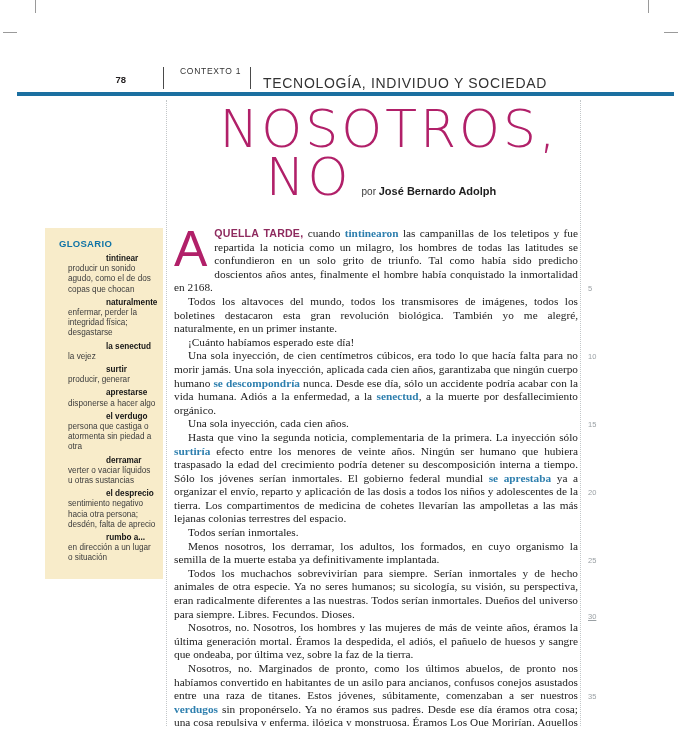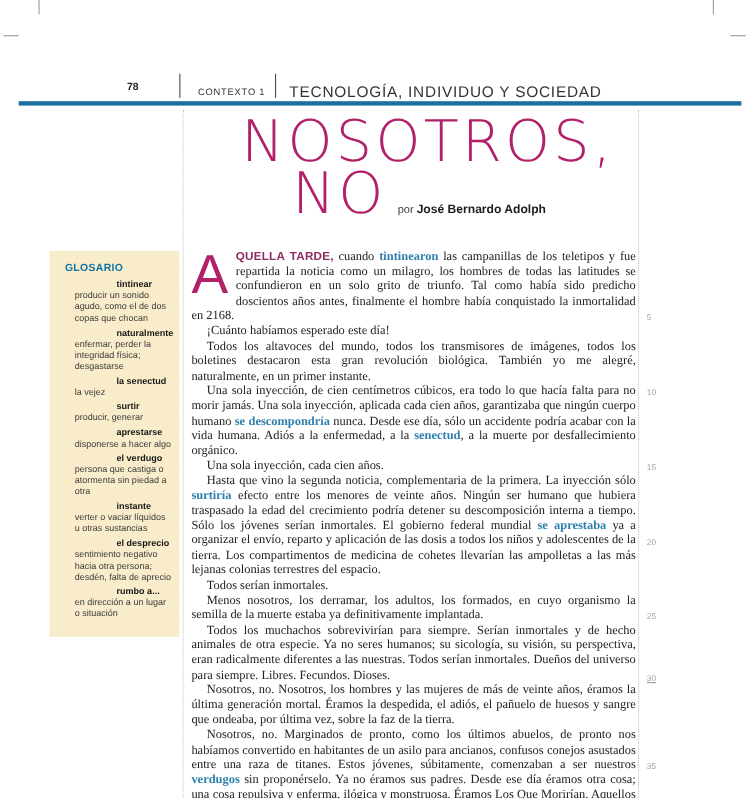--- a/index.html
+++ b/index.html
@@ -15,21 +15,21 @@
   .mark-v-left{left:35px;top:0;width:1px;height:13px;}
   .mark-h-left{left:3px;top:32px;width:14px;height:1px;}
   .mark-v-right{left:648px;top:0;width:1px;height:13px;}
   .mark-h-right{left:664px;top:32px;width:14px;height:1px;}
 
   
   .page-num{position:absolute;left:88px;top:74px;width:38px;text-align:right;
             font-size:9.5px;font-weight:bold;color:#231f20;}
   .hsep{position:absolute;top:67px;width:1px;height:22px;background:#4a4a4a;}
   .hsep1{left:163px;} .hsep2{left:250px;}
-  .ctx-label{position:absolute;left:180px;top:78px;font-size:8.5px;letter-spacing:.7px;color:#333;}
+  .ctx-label{position:absolute;left:180px;top:66px;font-size:8.5px;letter-spacing:.7px;color:#333;}
   .ctx-title{position:absolute;left:263px;top:75px;font-size:14px;letter-spacing:.7px;color:#333;}
   .blue-rule{position:absolute;left:17px;right:7px;top:92px;height:4px;background:var(--rule);}
 
   
   .guide{position:absolute;top:100px;bottom:0;width:0;border-left:1px dotted #c3c7c9;}
   .guide-left{left:166px;} .guide-right{left:580px;}
 
   
   .title-wrap{position:absolute;left:174px;top:103px;width:404px;color:var(--magenta);}
   .title-line1{display:block;text-align:center;margin-left:26px;font-size:52px;line-height:52px;
@@ -94,30 +94,30 @@
 
   <div class="glossary">
     <p class="glossary-title">GLOSARIO</p>
     <div id="glossary-list">
         <p class="gloss-entry"><b>tintinear</b> producir un sonido agudo, como el de dos copas que chocan</p>
         <p class="gloss-entry"><b>naturalmente</b> enfermar, perder la integridad física; desgastarse</p>
         <p class="gloss-entry"><b>la senectud</b> la vejez</p>
         <p class="gloss-entry"><b>surtir</b> producir, generar</p>
         <p class="gloss-entry"><b>aprestarse</b> disponerse a hacer algo</p>
         <p class="gloss-entry"><b>el verdugo</b> persona que castiga o atormenta sin piedad a otra</p>
-        <p class="gloss-entry"><b>instante</b> verter o vaciar líquidos u otras sustancias</p>
+        <p class="gloss-entry"><b>derramar</b> verter o vaciar líquidos u otras sustancias</p>
         <p class="gloss-entry"><b>el desprecio</b> sentimiento negativo hacia otra persona; desdén, falta de aprecio</p>
         <p class="gloss-entry"><b>rumbo a...</b> en dirección a un lugar o situación</p>
       </div>
   </div>
 
   <div class="article" id="article-body">
       <p class="para first"><span class="dropcap">A</span><span class="lead">QUELLA TARDE,</span><span> cuando </span><span class="g">tintinearon</span><span> las campanillas de los teletipos y fue repartida la noticia como un milagro, los hombres de todas las latitudes se confundieron en un solo grito de triunfo. Tal como había sido predicho doscientos años antes, finalmente el hombre había conquistado la inmortalidad en 2168.</span></p>
+      <p class="para"><span>Todos los altavoces del mundo, todos los transmisores de imágenes, todos los boletines destacaron esta gran revolución biológica. También yo me alegré, naturalmente, en un primer instante.</span></p>
       <p class="para"><span>¡Cuánto habíamos esperado este día!</span></p>
-      <p class="para"><span>Todos los altavoces del mundo, todos los transmisores de imágenes, todos los boletines destacaron esta gran revolución biológica. También yo me alegré, naturalmente, en un primer instante.</span></p>
       <p class="para"><span>Una sola inyección, de cien centímetros cúbicos, era todo lo que hacía falta para no morir jamás. Una sola inyección, aplicada cada cien años, garantizaba que ningún cuerpo humano </span><span class="g">se descompondría</span><span> nunca. Desde ese día, sólo un accidente podría acabar con la vida humana. Adiós a la enfermedad, a la </span><span class="g">senectud</span><span>, a la muerte por desfallecimiento orgánico.</span></p>
       <p class="para"><span>Una sola inyección, cada cien años.</span></p>
       <p class="para"><span>Hasta que vino la segunda noticia, complementaria de la primera. La inyección sólo </span><span class="g">surtiría</span><span> efecto entre los menores de veinte años. Ningún ser humano que hubiera traspasado la edad del crecimiento podría detener su descomposición interna a tiempo. Sólo los jóvenes serían inmortales. El gobierno federal mundial </span><span class="g">se aprestaba</span><span> ya a organizar el envío, reparto y aplicación de las dosis a todos los niños y adolescentes de la tierra. Los compartimentos de medicina de cohetes llevarían las ampolletas a las más lejanas colonias terrestres del espacio.</span></p>
       <p class="para"><span>Todos serían inmortales.</span></p>
       <p class="para"><span>Menos nosotros, los derramar, los adultos, los formados, en cuyo organismo la semilla de la muerte estaba ya definitivamente implantada.</span></p>
       <p class="para"><span>Todos los muchachos sobrevivirían para siempre. Serían inmortales y de hecho animales de otra especie. Ya no seres humanos; su sicología, su visión, su perspectiva, eran radicalmente diferentes a las nuestras. Todos serían inmortales. Dueños del universo para siempre. Libres. Fecundos. Dioses.</span></p>
       <p class="para"><span>Nosotros, no. Nosotros, los hombres y las mujeres de más de veinte años, éramos la última generación mortal. Éramos la despedida, el adiós, el pañuelo de huesos y sangre que ondeaba, por última vez, sobre la faz de la tierra.</span></p>
       <p class="para"><span>Nosotros, no. Marginados de pronto, como los últimos abuelos, de pronto nos habíamos convertido en habitantes de un asilo para ancianos, confusos conejos asustados entre una raza de titanes. Estos jóvenes, súbitamente, comenzaban a ser nuestros </span><span class="g">verdugos</span><span> sin proponérselo. Ya no éramos sus padres. Desde ese día éramos otra cosa; una cosa repulsiva y enferma, ilógica y monstruosa. Éramos Los Que Morirían. Aquellos Que Esperaban la Muerte. Ellos </span><span class="g">derramarían</span><span> lágrimas, ocultando su </span><span class="g">desprecio</span><span>, mezclándolo con su alegría. Con esa alegría ingenua con la cual expresaban su certeza de que ahora, ahora sí, todo tendría que ir bien.</span></p>
     </div>
 

